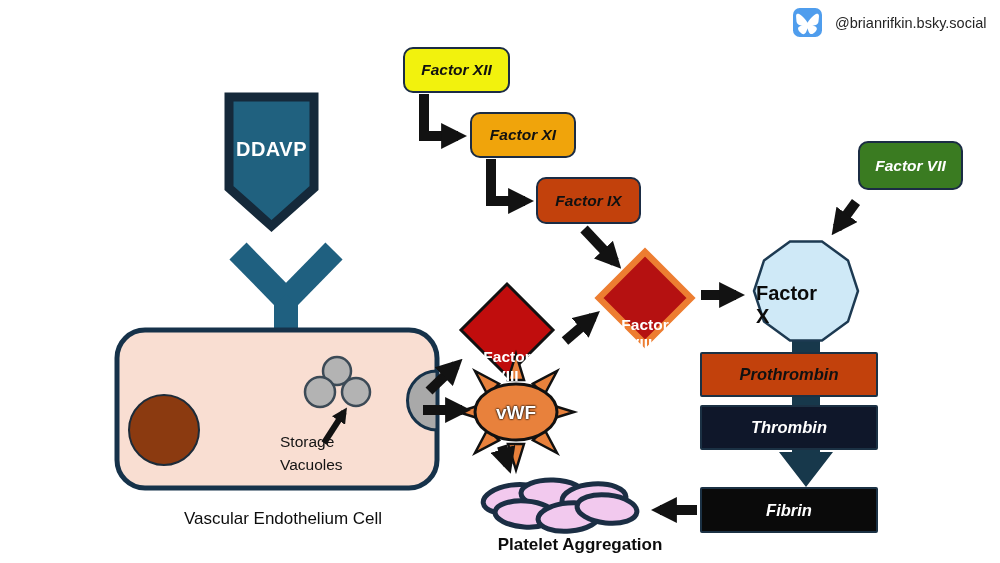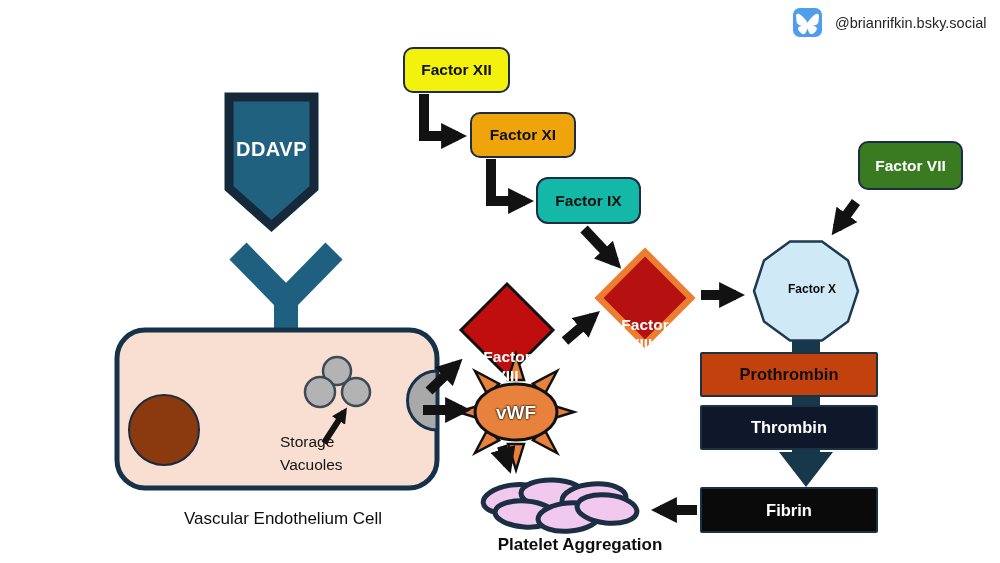--- a/index.html
+++ b/index.html
@@ -7,34 +7,34 @@
     position:relative;width:1000px;height:563px;background:#ffffff;overflow:hidden;
     font-family:"Liberation Sans", sans-serif;
   }
   .layer{position:absolute;left:0;top:0;width:1000px;height:563px;}
   .txt{position:absolute;color:#111;}
   .legend{left:28px;top:87px;font-size:13.5px;font-weight:bold;line-height:20.6px;color:#1a1a1a;}
   .ddavp-label{left:228px;top:138px;width:87px;text-align:center;color:#ffffff;font-weight:bold;font-size:20px;letter-spacing:.5px;}
   .box{
     position:absolute;display:flex;align-items:center;justify-content:center;
     box-sizing:border-box;font-weight:bold;border:2.5px solid #1b2c44;border-radius:10px;
-    font-size:15.5px;color:#111;text-align:right;
+    font-size:15.5px;color:#111;text-align:right;font-style:italic;
   }
   .factor-xii{left:403px;top:47px;width:107px;height:46px;background:#f2f20d;}
   .factor-xi{left:470px;top:112px;width:106px;height:46px;background:#f0a40b;}
-  .factor-ix{left:536px;top:177px;width:105px;height:47px;background:#14b8a6;border-radius:12px;}
+  .factor-ix{left:536px;top:177px;width:105px;height:47px;background:#c2410c;}
   .factor-vii{left:858px;top:141px;width:105px;height:49px;background:#3a7b21;color:#ffffff;}
   .gbox{border-radius:2px;font-size:16.5px;border-color:#1b3144;}
   .prothrombin{left:700px;top:352px;width:178px;height:45px;background:#c2410c;}
   .thrombin{left:700px;top:405px;width:178px;height:45px;background:#0f172a;color:#ffffff;}
   .fibrin{left:700px;top:487px;width:178px;height:46px;background:#0a0a0a;color:#ffffff;}
   .diamond-label{width:100px;text-align:center;color:#ffffff;font-weight:bold;font-size:15.5px;line-height:19px;margin-top:36px;}
   .lbl-viii{left:457px;top:311px;}
   .lbl-viiia{left:595px;top:279px;}
-  .factor-x-label{left:756px;top:282px;width:80px;text-align:right;font-weight:bold;font-size:12px;color:#0b0b0b;}
+  .factor-x-label{left:756px;top:282px;width:80px;text-align:left;font-weight:bold;font-size:20px;color:#0b0b0b;}
   .vwf-label{left:486px;top:402px;width:60px;text-align:center;color:#fff;font-weight:bold;font-size:19px;
     text-shadow:0 0 2px #000,0 0 2px #000;}
   .cell-label{left:129px;top:509px;width:308px;text-align:center;font-weight:normal;font-size:17px;color:#0d0d0d;}
   .platelet-label{left:468px;top:535px;width:224px;text-align:center;font-weight:bold;font-size:17px;color:#0d0d0d;}
   .storage-label{left:252px;top:430px;font-size:15.5px;line-height:23px;color:#141414;margin-left:28px;}
   .attribution{position:absolute;left:793px;top:8px;display:flex;align-items:center;gap:13px;}
   .handle{font-size:14.5px;color:#242424;}
 </style>
 </head>
 <body>

